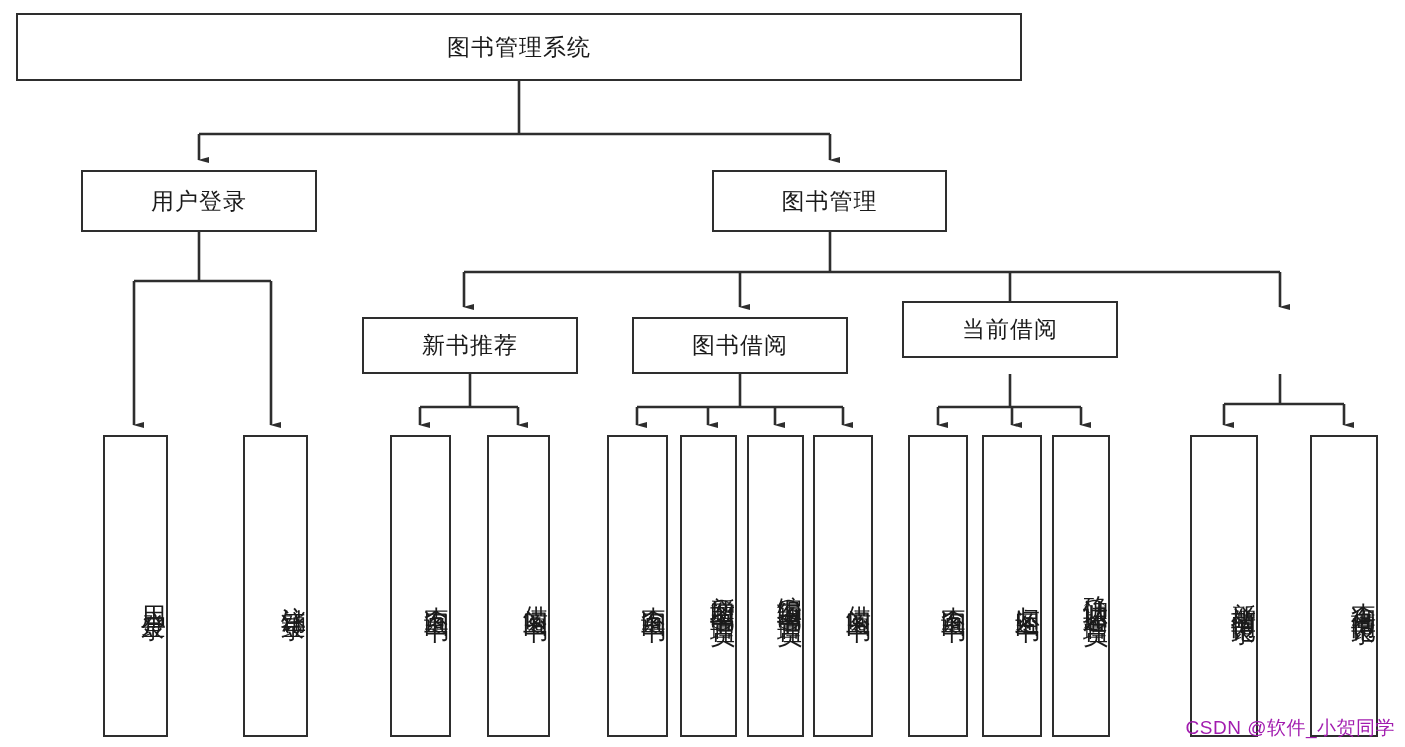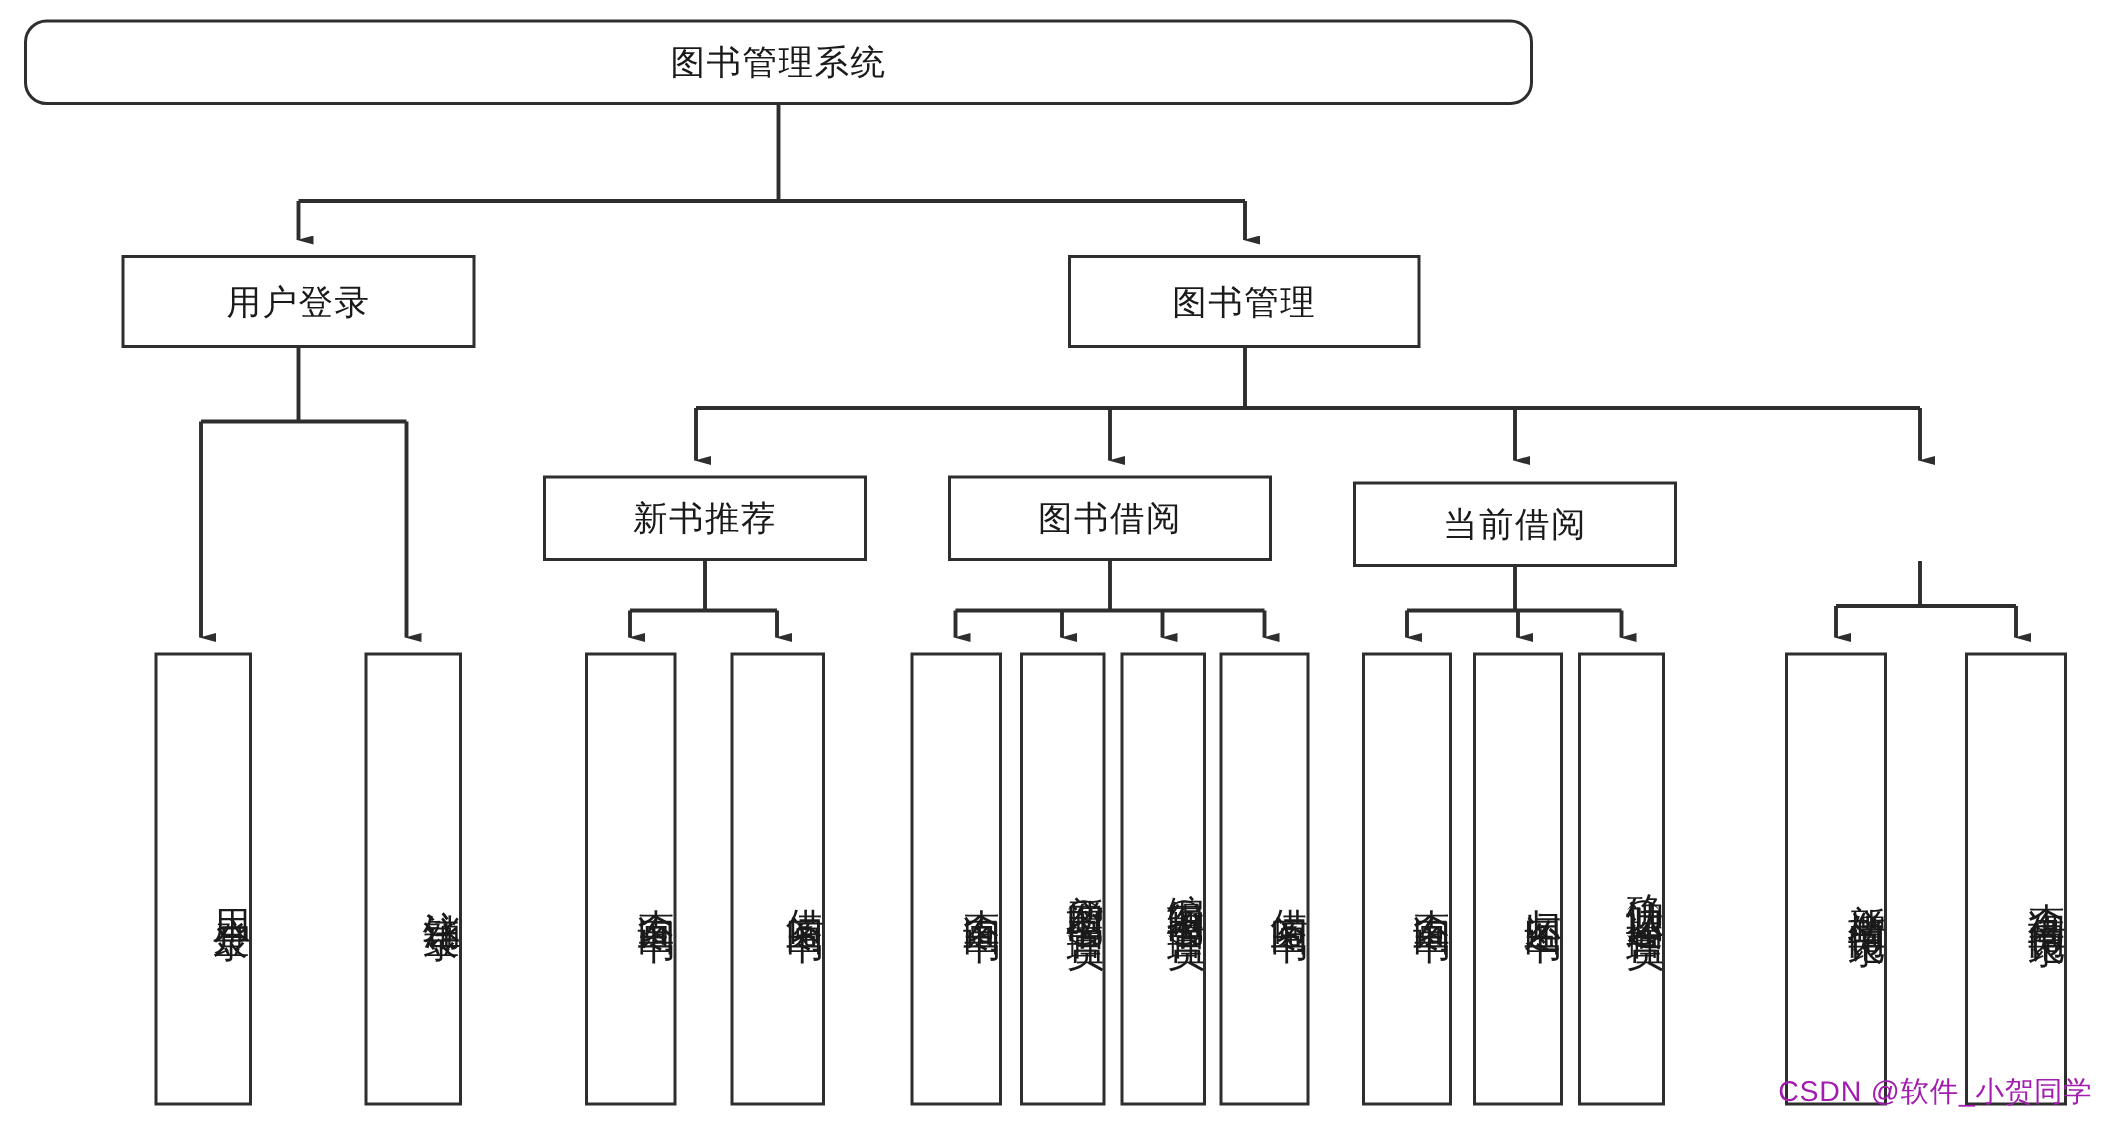--- a/index.html
+++ b/index.html
@@ -95,38 +95,38 @@
       <path d="M1012,407 L1012,425" marker-end="url(#ah)"></path>
       <path d="M1081,407 L1081,425" marker-end="url(#ah)"></path>
 
       <path d="M1280,374 L1280,404"></path>
       <path d="M1224,404 L1344,404"></path>
       <path d="M1224,404 L1224,425" marker-end="url(#ah)"></path>
       <path d="M1344,404 L1344,425" marker-end="url(#ah)"></path>
     </g>
   </svg>
 
-  <div class="node h" id="n-root" style="left: 16px; top: 13px; width: 1006px; height: 57px; border-radius: 15px;">
+  <div class="node h" id="n-root" style="left: 16px; top: 13px; width: 1006px; height: 68px;">
     <span>图书管理系统</span>
   </div>
 
   <div class="node h" id="n-l2-0" style="left: 81px; top: 170px; width: 236px; height: 62px;">
     <span>用户登录</span>
   </div>
   <div class="node h" id="n-l2-1" style="left: 712px; top: 170px; width: 235px; height: 62px; justify-content: center;">
     <span>图书管理</span>
   </div>
 
   <div class="node h" id="n-l3-0" style="left: 362px; top: 317px; width: 216px; height: 57px;">
     <span>新书推荐</span>
   </div>
   <div class="node h" id="n-l3-1" style="left: 632px; top: 317px; width: 216px; height: 57px;">
     <span>图书借阅</span>
   </div>
-  <div class="node h" id="n-l3-2" style="left: 902px; top: 321px; width: 216px; height: 57px; font-family: Liberation Serif, serif;">
+  <div class="node h" id="n-l3-2" style="left: 902px; top: 301px; width: 216px; height: 57px; font-family: Liberation Serif, serif;">
     <span>当前借阅</span>
   </div>
 
   <div class="node v" id="n-l4-0" style="left: 103px; top: 435px; width: 65px; height: 302px;">
     <span>用户登录</span>
   </div>
   <div class="node v" id="n-l4-1" style="left: 243px; top: 435px; width: 65px; height: 302px;">
     <span>注销登录</span>
   </div>
   <div class="node v" id="n-l4-2" style="left: 390px; top: 435px; width: 61px; height: 302px;">

